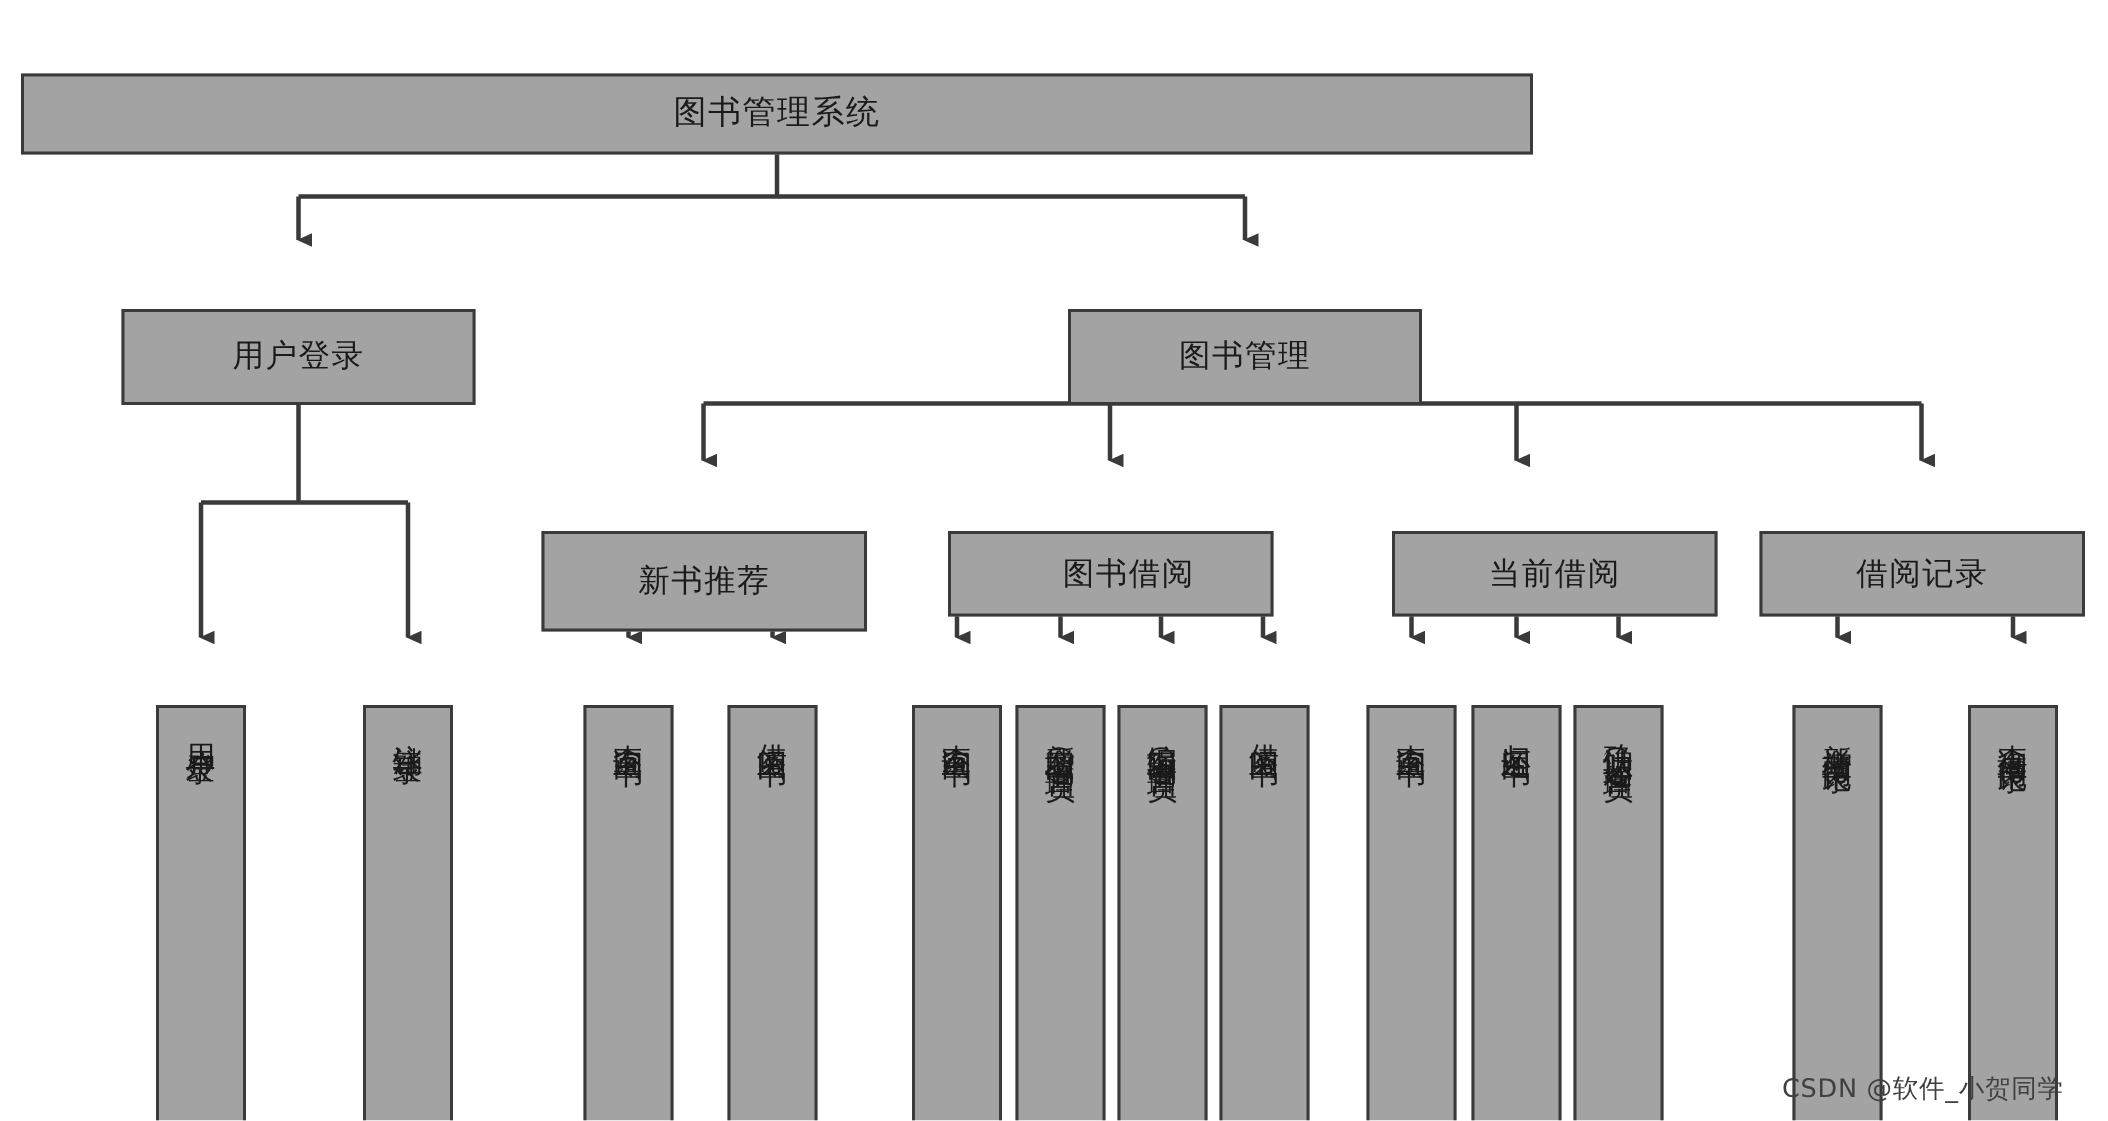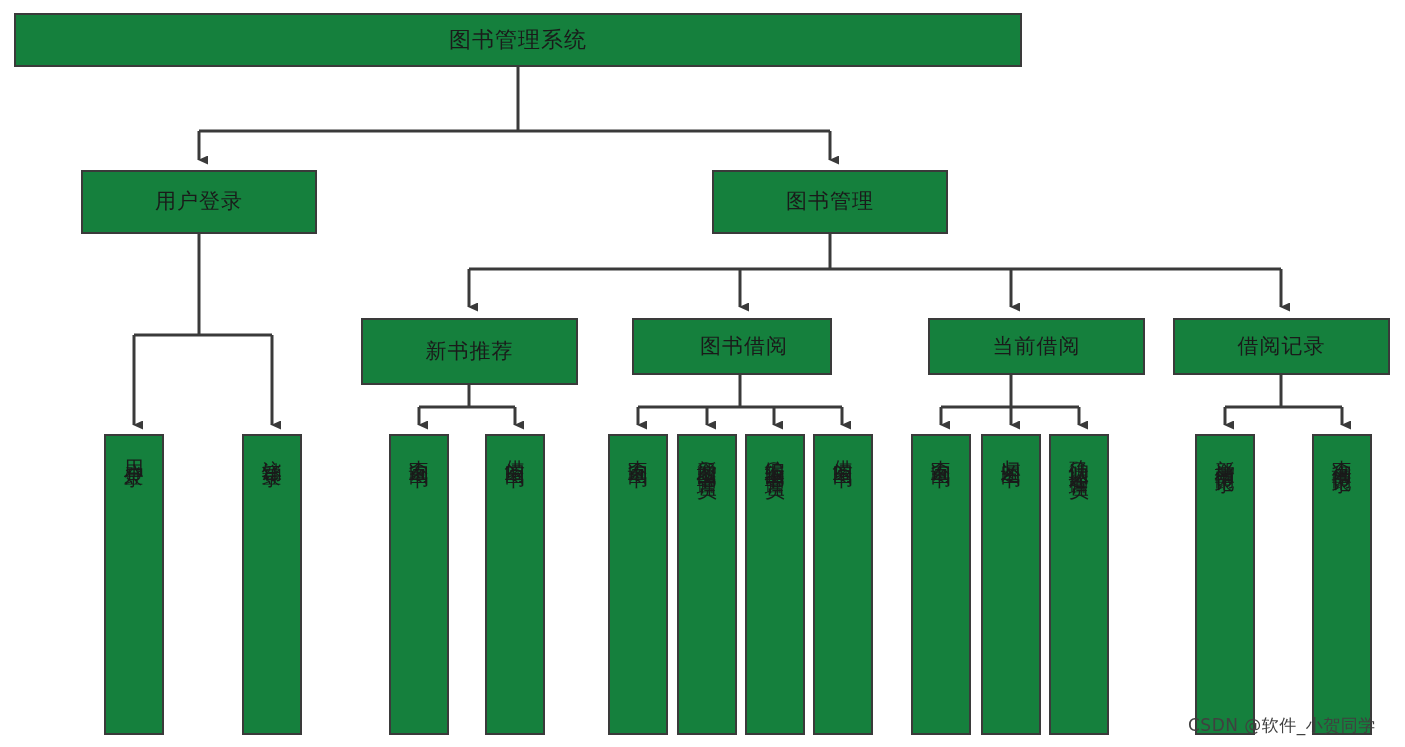--- a/index.html
+++ b/index.html
@@ -23,26 +23,27 @@
     position: absolute;
     left: 0;
     top: 0;
     width: 1405px;
     height: 747px;
     pointer-events: none;
   }
   .node {
     position: absolute;
     box-sizing: border-box;
-    background: #15803d;
+    background: #a3a3a3;
     border: 2px solid #3a3a3a;
     display: flex;
     align-items: center;
     justify-content: center;
     z-index: 3;
+    margin-top: 36px;
   }
   .node-label {
     font-size: 21px;
     line-height: 1.12;
     letter-spacing: 1px;
     color: #1a1a1a;
     text-align: center;
     white-space: nowrap;
   }
   .node.vertical .node-label {
@@ -130,21 +131,21 @@
   <div class="node" style="left:81px; top:170px; width:236px; height:64px;">
     <span class="node-label">用户登录</span>
   </div>
   <div class="node" style="left:712px; top:170px; width:236px; height:64px;">
     <span class="node-label">图书管理</span>
   </div>
 
   <div class="node" style="left:361px; top:318px; width:217px; height:67px;">
     <span class="node-label">新书推荐</span>
   </div>
-  <div class="node" style="left:632px; top:318px; width:200px; height:57px;padding-left:24px;">
+  <div class="node" style="left:632px; top:318px; width:217px; height:57px;padding-left:24px;">
     <span class="node-label">图书借阅</span>
   </div>
   <div class="node" style="left:928px; top:318px; width:217px; height:57px;">
     <span class="node-label">当前借阅</span>
   </div>
   <div class="node" style="left:1173px; top:318px; width:217px; height:57px;">
     <span class="node-label">借阅记录</span>
   </div>
 
   <div class="node vertical" style="left:104px; top:434px; width:60px; height:301px;">

